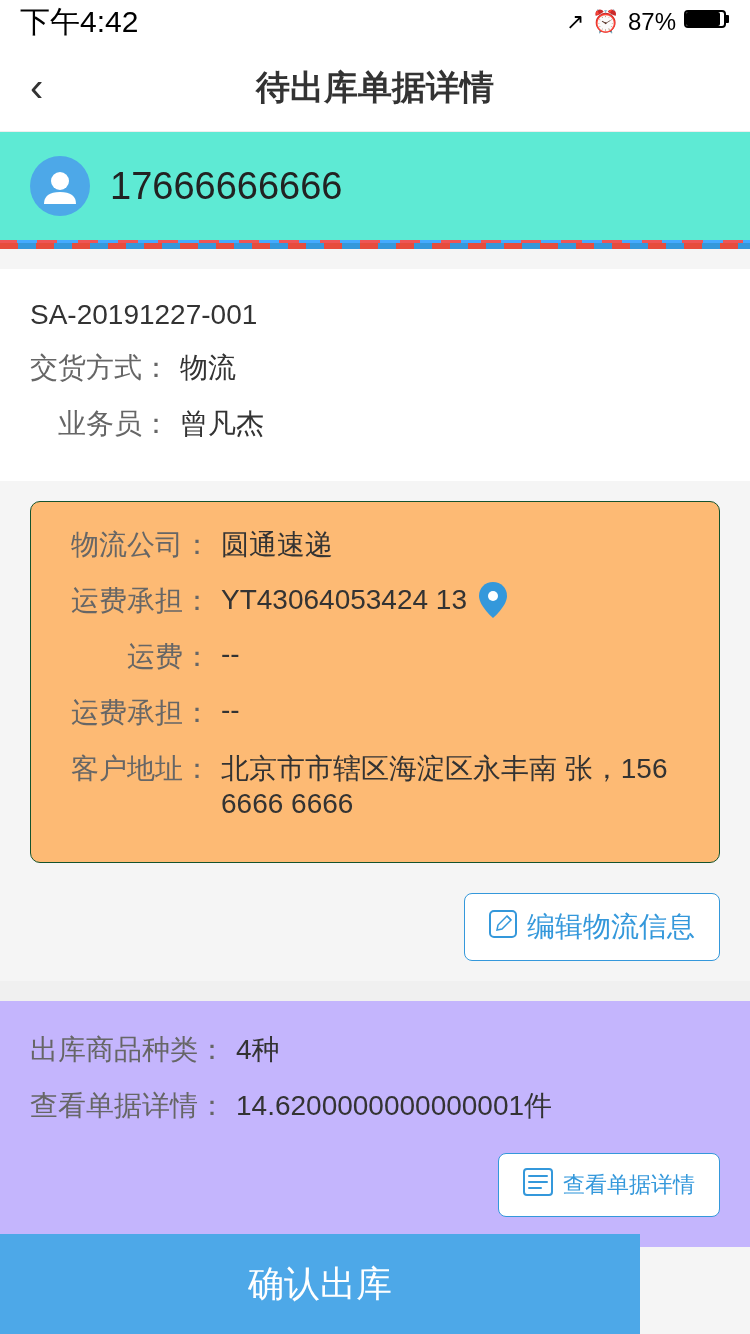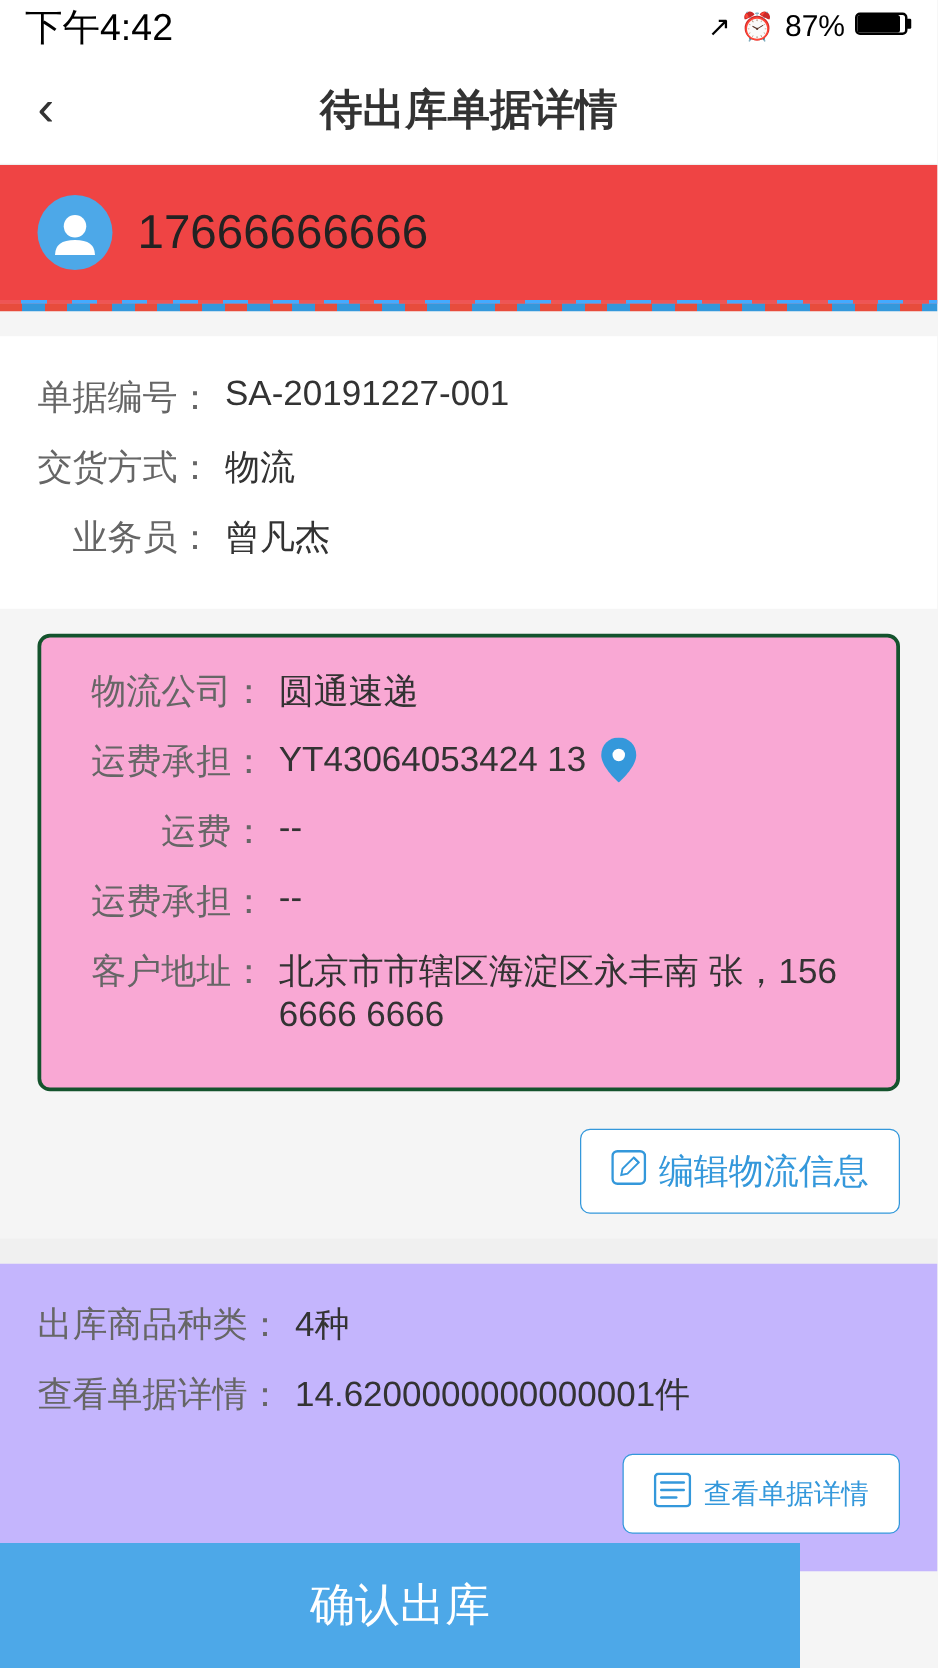--- a/index.html
+++ b/index.html
@@ -45,21 +45,21 @@
       cursor: pointer;
     }
     .nav-title {
       font-size: 34px;
       font-weight: 600;
       color: #333;
     }
 
     
     .customer-header {
-      background: #ef4444;
+      background: #5eead4;
       padding: 24px 30px;
       display: flex;
       align-items: center;
       gap: 20px;
       border-bottom: 3px solid transparent;
       border-image: repeating-linear-gradient(90deg, #e55, #e55 20px, #4af 20px, #4af 40px) 3;
     }
     .customer-avatar {
       width: 60px;
       height: 60px;
@@ -102,22 +102,22 @@
       margin-right: 10px;
       flex-shrink: 0;
     }
     .info-value {
       color: #333;
       flex: 1;
     }
 
     
     .logistics-card {
-      background: #f9a8d4;
-      border: 3px solid #14532d;
+      background: #fdba74;
+      border: 1px solid #14532d;
       border-radius: 10px;
       padding: 24px 30px;
       margin: 20px 30px;
     }
     .logistics-row {
       display: flex;
       align-items: flex-start;
       margin-bottom: 18px;
       font-size: 28px;
     }
@@ -266,21 +266,20 @@
       <path d="M4 38 Q4 26 20 26 Q36 26 36 38"></path>
     </svg>
   </div>
   <span class="customer-phone">17666666666</span>
 </div>
 
 <div class="dashed-divider"></div>
 
 <div class="info-section">
   <div class="info-row">
-    <span class="info-label">单据编号：</span>
     <span class="info-value">SA-20191227-001</span>
   </div>
   <div class="info-row">
     <span class="info-label">交货方式：</span>
     <span class="info-value">物流</span>
   </div>
   <div class="info-row">
     <span class="info-label">业务员：</span>
     <span class="info-value">曾凡杰</span>
   </div>

